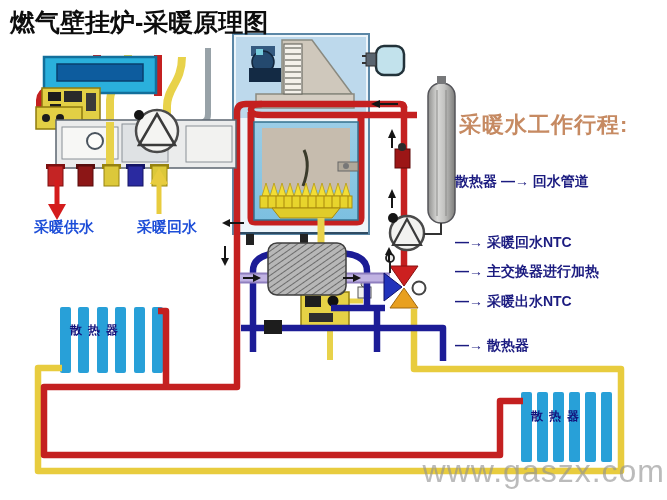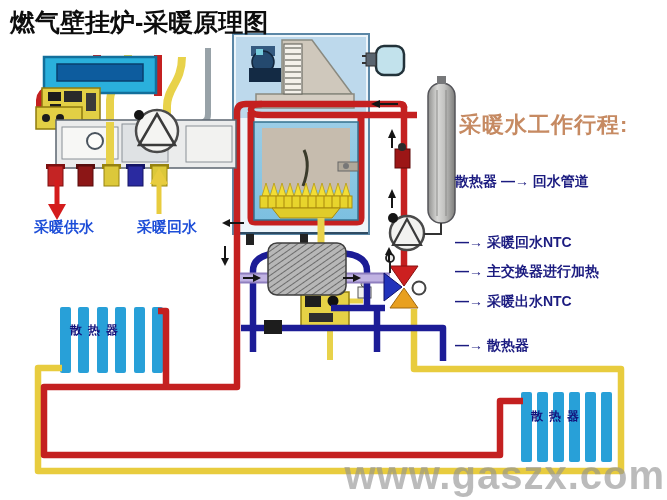--- a/index.html
+++ b/index.html
@@ -14,21 +14,21 @@
   .rad-label{position:absolute;font-size:12px;font-weight:bold;color:#12127c;
              letter-spacing:6px;white-space:nowrap;}
   .rad-label.left{left:70px;top:322px;}
   .rad-label.right{left:531px;top:408px;}
   .panel{position:absolute;left:455px;top:110px;width:212px;height:230px;}
   .panel-title{position:absolute;left:4px;top:0;font-size:22px;font-weight:bold;color:#c68a62;
                letter-spacing:1px;white-space:nowrap;}
   .step{position:absolute;left:0;font-size:14px;font-weight:bold;color:#1b1b80;white-space:nowrap;margin-top:23px;}
   .step.s0{top:40px;}.step.s1{top:71px;}.step.s2{top:101px;}
   .step.s3{top:130px;}.step.s4{top:160px;}.step.s5{top:204px;}
-  .watermark{position:absolute;right:2px;top:453px;font-size:40px;font-weight:bold;
+  .watermark{position:absolute;right:2px;top:453px;font-size:32px;font-weight:normal;
              color:rgba(145,145,145,0.62);letter-spacing:1px;white-space:nowrap;}
 </style>
 </head>
 <body>
 
 <div class="stage">
 
 <svg width="667" height="500" viewBox="0 0 667 500">
   <defs>
     <pattern id="hx" width="5" height="5" patternUnits="userSpaceOnUse" patternTransform="rotate(55)">

